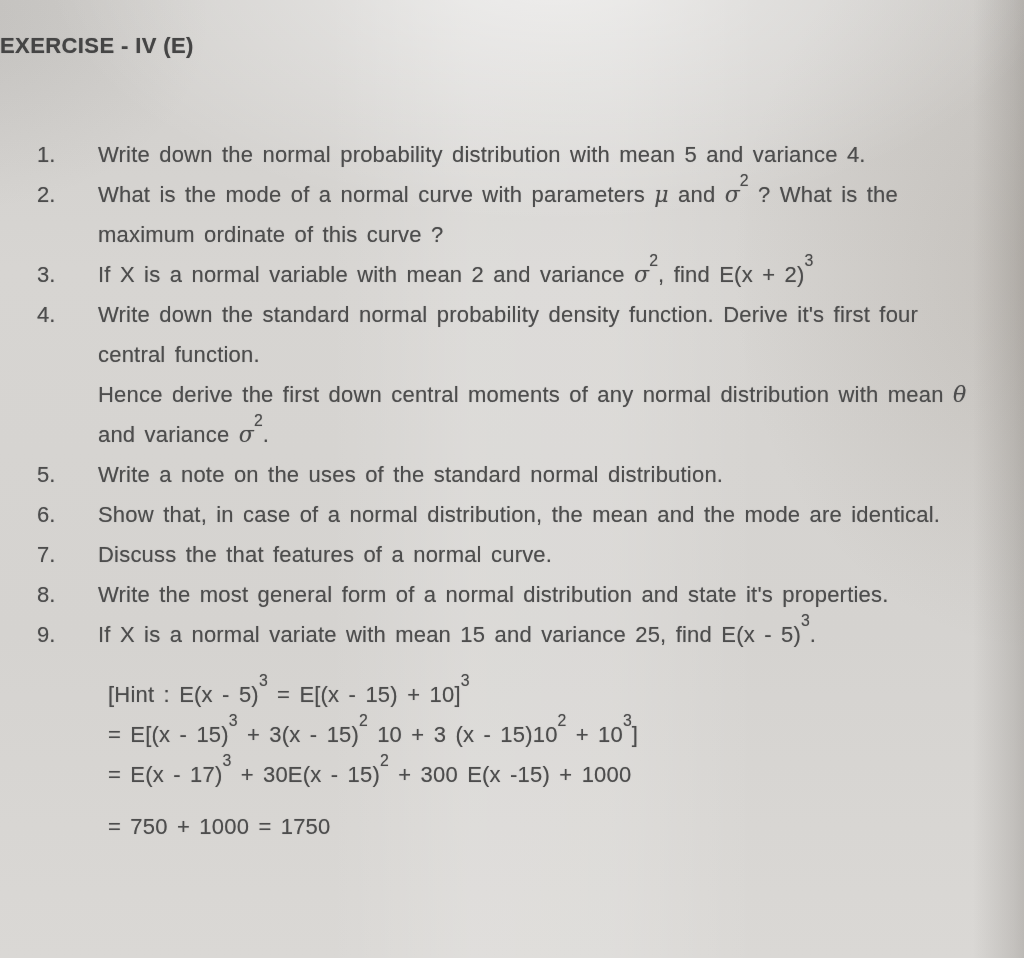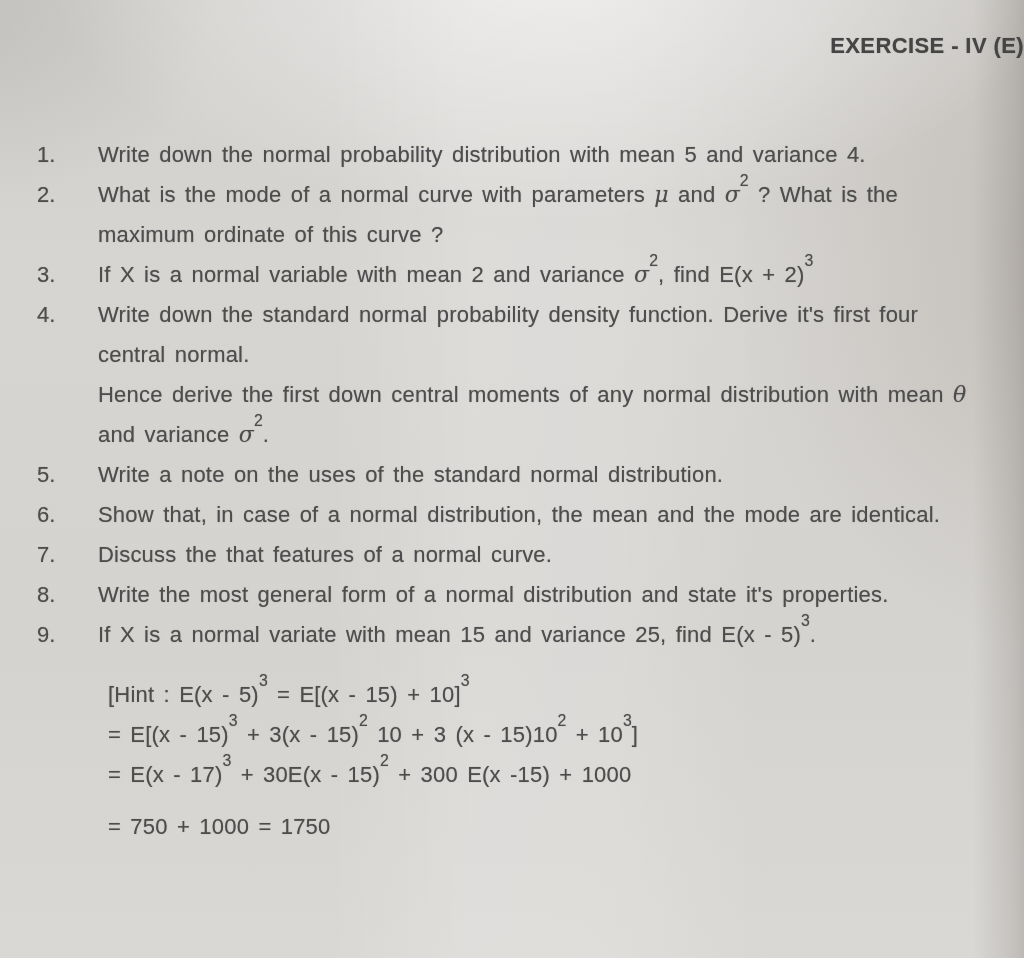--- a/index.html
+++ b/index.html
@@ -12,21 +12,21 @@
     background:
       radial-gradient(820px 420px at 54% -4%, rgba(255,255,255,0.60), rgba(255,255,255,0) 62%),
       linear-gradient(90deg, rgba(255,255,255,0) 32%, rgba(255,255,255,0.16) 46%, rgba(255,255,255,0.14) 60%, rgba(255,255,255,0) 74%),
       radial-gradient(520px 620px at 103% 28%, rgba(116,106,94,0.20), rgba(116,106,94,0) 62%),
       radial-gradient(420px 320px at -4% 2%, rgba(90,88,86,0.12), rgba(90,88,86,0) 60%),
       linear-gradient(90deg, rgba(0,0,0,0) 95%, rgba(82,76,70,0.16) 99%, rgba(82,76,70,0.22) 100%),
       linear-gradient(180deg,#d1cfcc 0%,#d7d5d2 28%,#d5d3d0 66%,#dad8d5 100%);
   }
   .title{
     position:absolute;top:33px;left:0;width:100%;
-    text-align:right;
+    text-align:left;
     font-size:22px;font-weight:700;color:#454545;
     letter-spacing:0.4px;
     text-shadow:0 0 1px rgba(66,66,66,0.55);
   }
   .content{position:absolute;top:135px;left:37px;width:987px;}
   .item{display:flex;align-items:flex-start;}
   .num{
     flex:0 0 61px;
     font-size:22px;line-height:40px;
     text-shadow:0 0 1px rgba(77,77,77,0.5);
@@ -78,21 +78,21 @@
       <div class="num">3.</div>
       <div class="body">
         <div class="line"><span>If X is a normal variable with mean 2 and variance </span><span class="gk">σ</span><sup>2</sup><span>, find E(x + 2)</span><sup>3</sup></div>
       </div>
     </div>
 
     <div class="item">
       <div class="num">4.</div>
       <div class="body">
         <div class="line"><span>Write down the standard normal probability density function. Derive it's first four</span></div>
-        <div class="line"><span>central normal.</span></div>
+        <div class="line"><span>central function.</span></div>
         <div class="followup">
           <div class="line"><span>Hence derive the first down central moments of any normal distribution with mean </span><span class="gk">θ</span></div>
           <div class="line"><span>and variance </span><span class="gk">σ</span><sup>2</sup><span>.</span></div>
         </div>
       </div>
     </div>
 
     <div class="item">
       <div class="num">5.</div>
       <div class="body">

